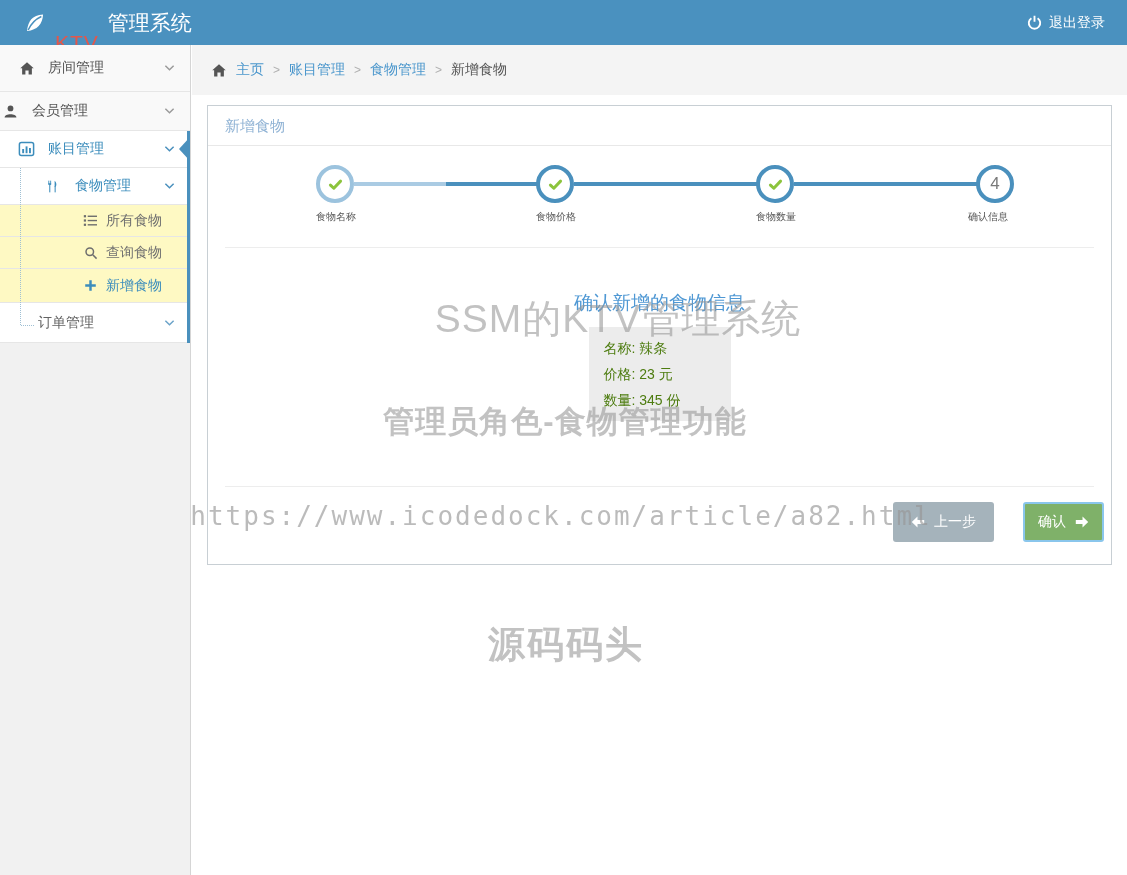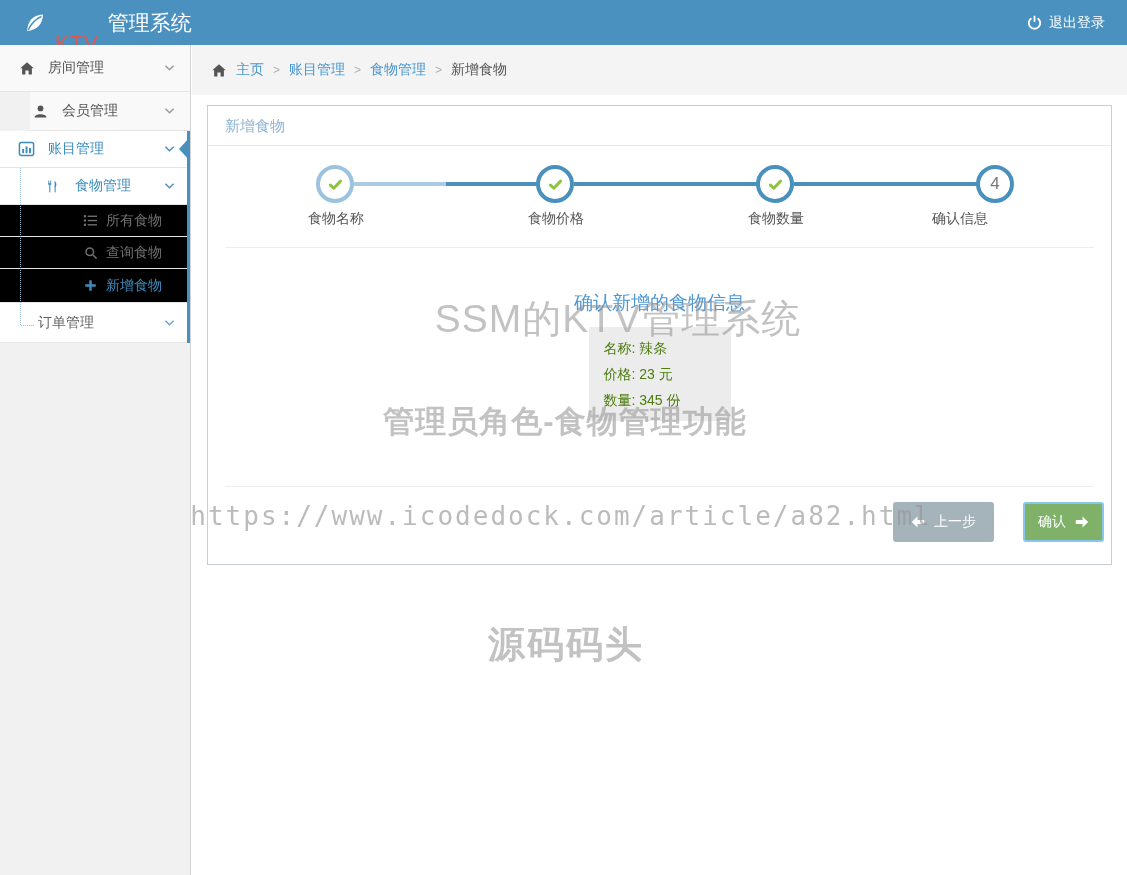--- a/index.html
+++ b/index.html
@@ -17,24 +17,24 @@
   .logout { display:flex; align-items:center; gap:7px; color:#fff; font-size:14px; cursor:pointer; }
 
   
   .sidebar { position:absolute; left:0; top:45px; width:191px; height:830px; background:#f1f1f1;
              border-right:1px solid #d5d5d5; }
   .menu-item { position:relative; display:flex; align-items:center; border-bottom:1px solid #e6e6e6;
                font-size:14px; color:#555; cursor:pointer; background:#f9f9f9; }
   .menu-item .mi-icon { display:inline-flex; width:17px; justify-content:center; margin-right:13px; color:#555; }
   .menu-item .chev { position:absolute; right:15px; color:#9a9a9a; display:inline-flex; }
   .mi-top { height:47px; padding-left:18px; }
-  .mi-row2 { height:39px; padding-left:2px;margin-left:30px; }
+  .mi-row2 { height:39px; padding-left:2px; }
   .mi-row3 { height:37px; padding-left:18px; background:#fff; }
   .mi-row4 { height:37px; padding-left:44px; background:#fff; }
-  .mi-leaf { height:32px; padding-left:83px; background:#000000; color:#707070; }
+  .mi-leaf { height:32px; padding-left:83px; background:#fef9c3; color:#707070; }
   .mi-leaf .mi-icon { width:15px; margin-right:8px; color:#6e6e6e; }
   .mi-leaf7 { height:34px; }
   .mi-row8 { height:40px; padding-left:38px; background:#fff; color:#636363; }
   .menu-item.active { color:#3c8dbc; }
   .menu-item.active .mi-icon { color:#3c8dbc; }
   .menu-item.active .chev { color:#4a90bd; }
   .mi-row4 .mi-icon { color:#cc4b37; margin-right:14px; }
   .tree-vline { position:absolute; left:20px; top:123px; height:157px; border-left:1px dotted #9fc0d4; }
   .tree-hline { position:absolute; left:21px; top:280px; width:13px; border-top:1px dotted #9fc0d4; }
   .active-strip { position:absolute; right:0; top:86px; width:3px; height:212px; background:#4a90bd; }
@@ -57,21 +57,21 @@
                   border-bottom:1px solid #e8e8e8; }
   .wizard { position:relative; height:101px; }
   .seg { position:absolute; top:36px; height:4px; z-index:1; }
   .seg-light { background:#aacbe3; }
   .seg-dark { background:#4a90bd; }
   .step-circle { position:absolute; top:19px; width:38px; height:38px; border-radius:50%;
                  border:4px solid #4a90bd; background:#fff; z-index:2;
                  display:flex; align-items:center; justify-content:center; }
   .step-circle.light { border-color:#9cc3de; }
   .step-num { color:#7a7a7a; font-size:17px; }
-  .step-label { position:absolute; top:64px; width:120px; text-align:center; font-size:14px; color:#555; }
+  .step-label { position:absolute; top:64px; width:120px; text-align:center; font-size:10px; color:#555; }
   .panel-hr { border:none; border-top:1px solid #ededed; margin:0 17px; }
   .confirm-area { height:238px; text-align:center; }
   .confirm-heading { padding-top:42px; font-size:19px; color:#4f98d4; }
   .info-box { width:142px; margin:11px auto 0; background:#ececec; padding:8px 0 8px 15px;
               text-align:left; }
   .info-row { font-size:14px; color:#4d7c0f; line-height:26px; white-space:nowrap; }
   .panel-footer { display:flex; justify-content:flex-end; gap:5px; padding:15px 7px 0 0; }
   .btn { display:inline-flex; align-items:center; gap:9px; height:40px; border:none; border-radius:3px;
          color:#fff; font-size:14px; cursor:pointer; font-family:inherit; }
   .btn-prev { background:#a5b3bb; padding:0 18px; }
@@ -266,21 +266,21 @@
             </svg>
         </span>
       </div>
       <div class="step-circle" style="left:768px;">
         <span class="step-num">4</span>
       </div>
 
       <div class="step-label" style="left:68px;">食物名称</div>
       <div class="step-label" style="left:288px;text-align:center;">食物价格</div>
       <div class="step-label" style="left:508px;">食物数量</div>
-      <div class="step-label" style="left:692px;text-align:center;">确认信息</div>
+      <div class="step-label" style="left:720px;text-align:center;">确认信息</div>
     </div>
     <hr class="panel-hr">
 
     <div class="confirm-area">
       <div class="confirm-heading">确认新增的食物信息</div>
       <div class="info-box">
         <div class="info-row">名称: 辣条</div>
         <div class="info-row">价格: 23 元</div>
         <div class="info-row">数量: 345 份</div>
       </div>

